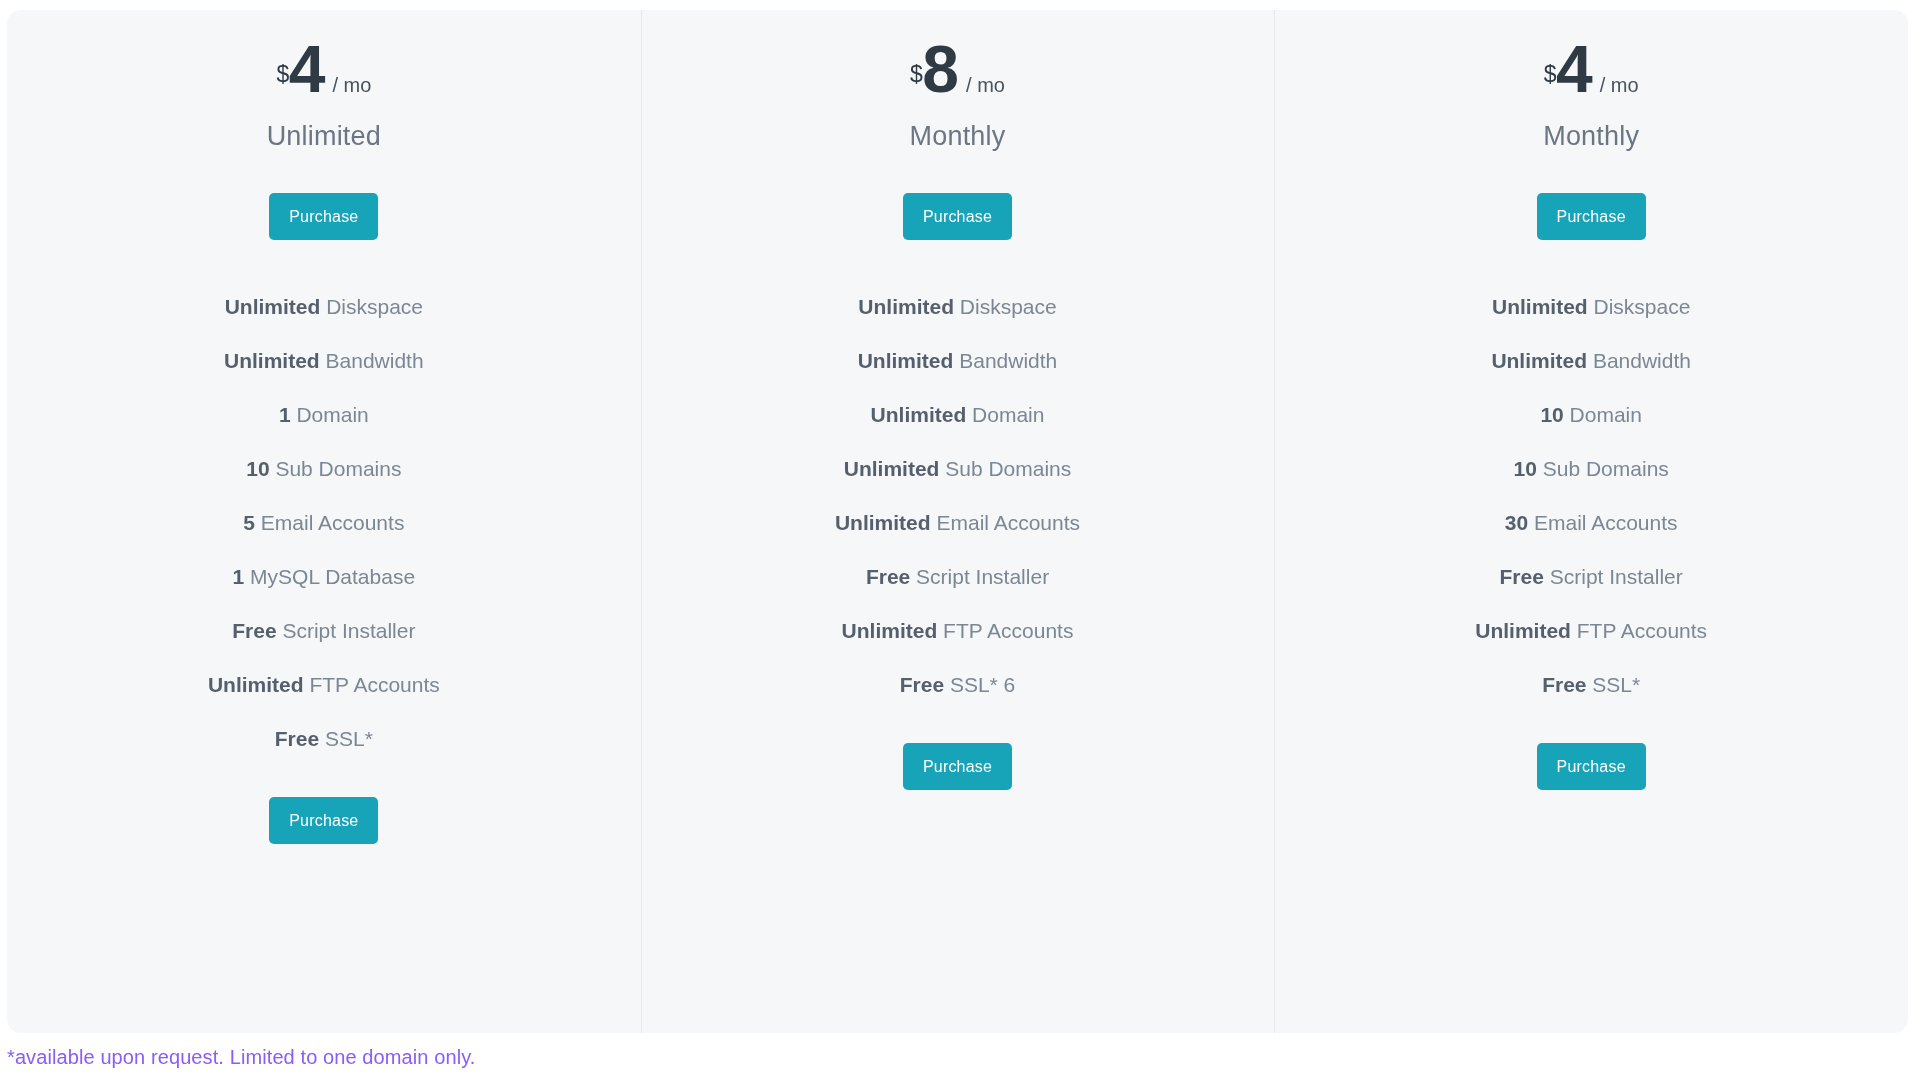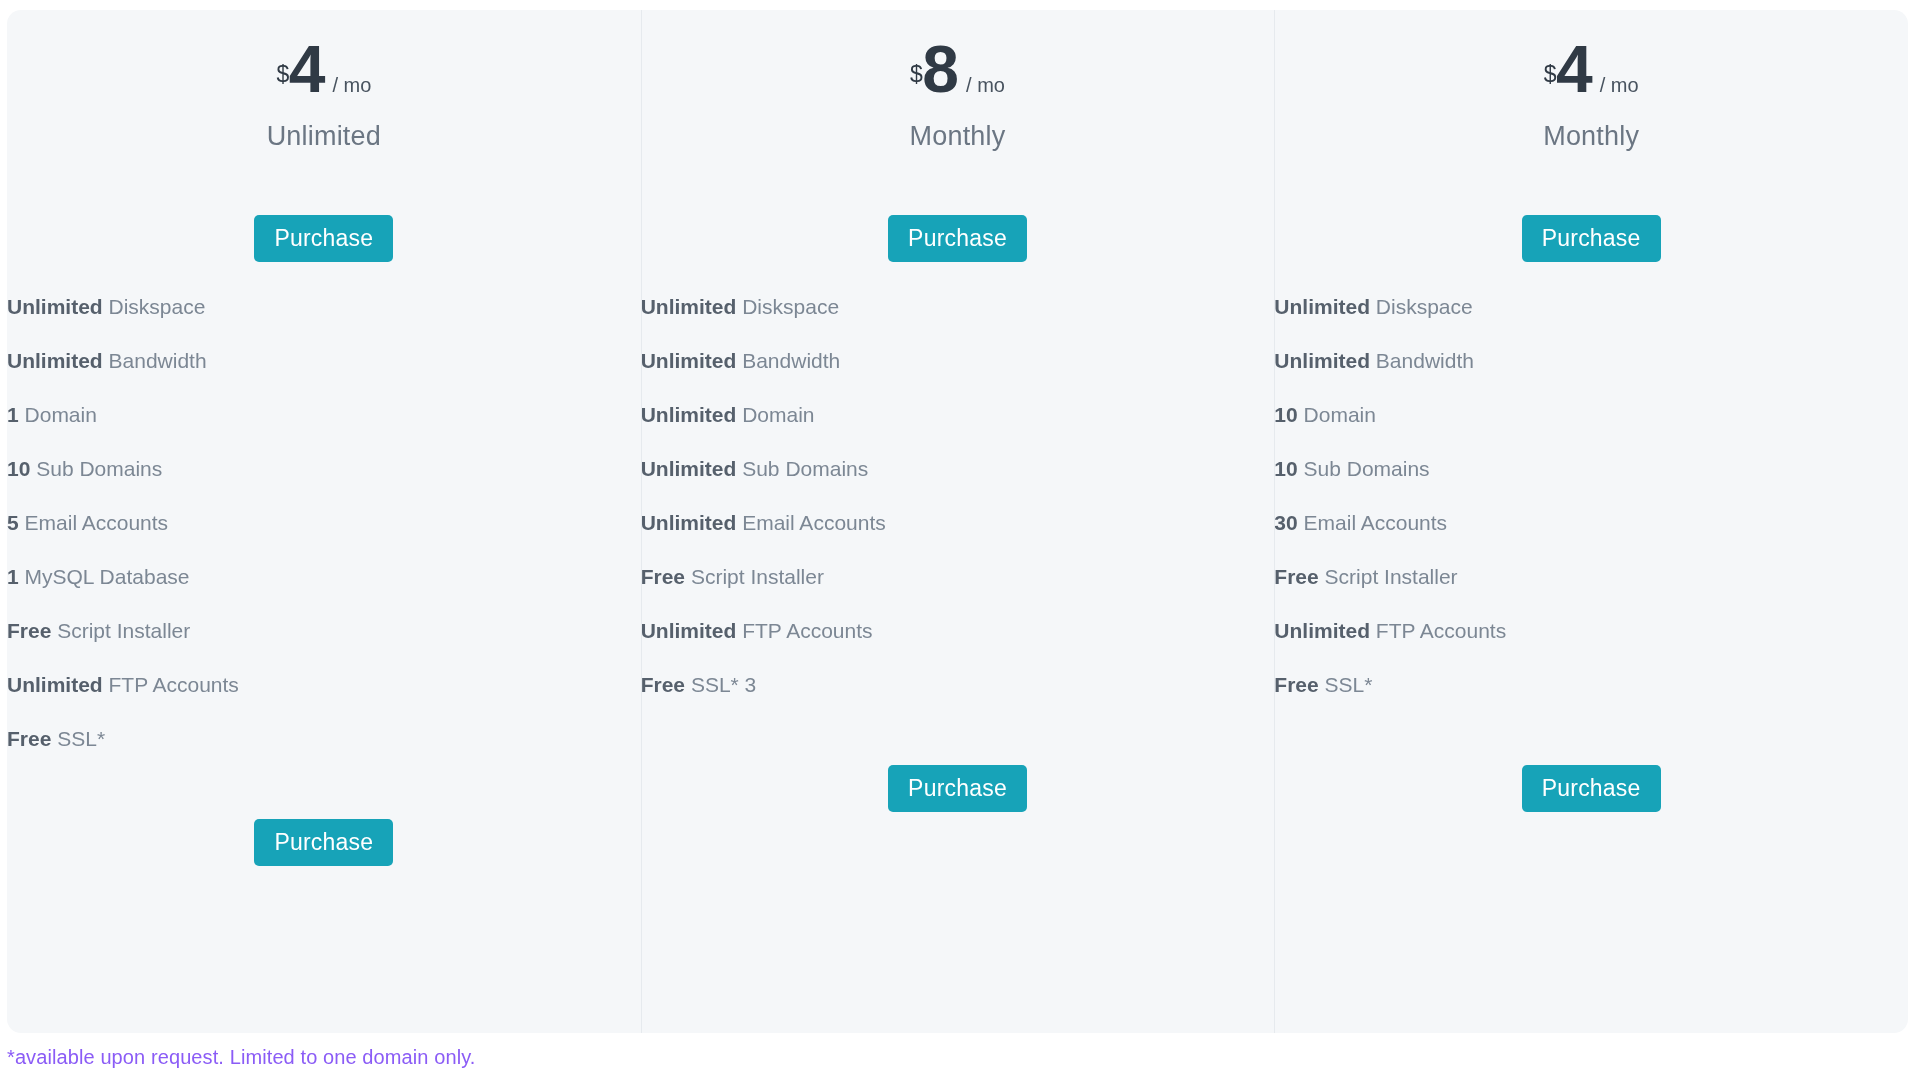--- a/index.html
+++ b/index.html
@@ -96,47 +96,46 @@
     line-height: 36px;
   }
 
   .btn-purchase {
     display: inline-block;
     background: #17a3b8;
     color: #ffffff;
     border: none;
     border-radius: 5px;
     font-family: "Liberation Sans", sans-serif;
-    font-size: 23px;
+    font-size: 16px;
     font-weight: 400;
     letter-spacing: 0.2px;
     padding: 0 20px;
     height: 47px;
     line-height: 47px;
     cursor: pointer;
     text-align: center;
-    margin-top: 22px;
   }
 
   .btn-top-wrap {
     margin-top: 39px;
     height: 47px;
   }
 
   .features {
     list-style: none;
     margin: 0;
     padding: 0;
     width: 100%;
     margin-top: 40px;
   }
   .feature-item {
     height: 54px;
     line-height: 54px;
-    text-align: left;
+    text-align: center;
     font-size: 21px;
     color: #7c8794;
     font-weight: 400;
     white-space: nowrap;
   }
   .feature-value {
     font-weight: 700;
     color: #56606c;
   }
   .feature-label {
@@ -203,21 +202,21 @@
         <button class="btn-purchase">Purchase</button>
       </div>
       <ul class="features">
         <li class="feature-item"><span class="feature-value">Unlimited</span> <span class="feature-label">Diskspace</span></li>
         <li class="feature-item"><span class="feature-value">Unlimited</span> <span class="feature-label">Bandwidth</span></li>
         <li class="feature-item"><span class="feature-value">Unlimited</span> <span class="feature-label">Domain</span></li>
         <li class="feature-item"><span class="feature-value">Unlimited</span> <span class="feature-label">Sub Domains</span></li>
         <li class="feature-item"><span class="feature-value">Unlimited</span> <span class="feature-label">Email Accounts</span></li>
         <li class="feature-item"><span class="feature-value">Free</span> <span class="feature-label">Script Installer</span></li>
         <li class="feature-item"><span class="feature-value">Unlimited</span> <span class="feature-label">FTP Accounts</span></li>
-        <li class="feature-item"><span class="feature-value">Free</span> <span class="feature-label">SSL* 3</span></li>
+        <li class="feature-item"><span class="feature-value">Free</span> <span class="feature-label">SSL* 6</span></li>
       </ul>
       <div class="btn-bottom-wrap">
         <button class="btn-purchase">Purchase</button>
       </div>
     </div>
 
     <div class="plan-column">
       <div class="price-row">
         <span class="currency">$</span>
           <span class="amount">4</span>

